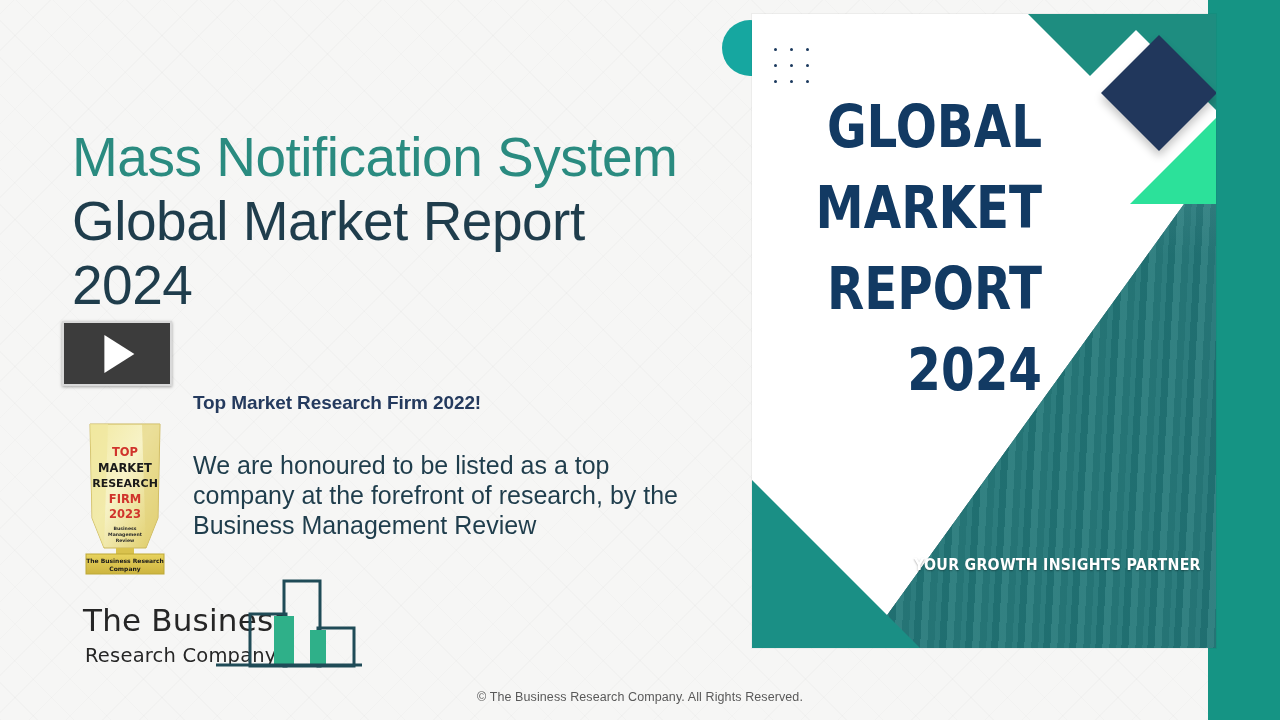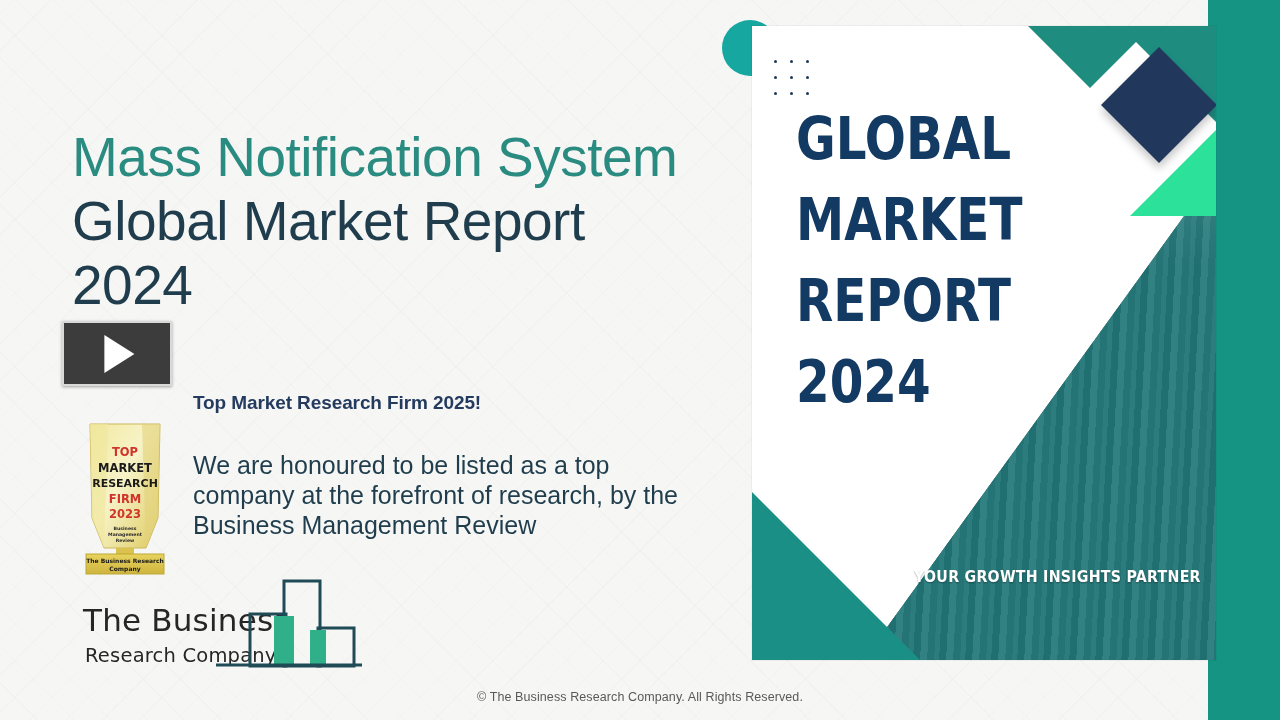--- a/index.html
+++ b/index.html
@@ -154,26 +154,27 @@
     text-align: center;
     font-size: 12.5px;
     color: #595959;
     letter-spacing: 0.1px;
   }
 
   
   .cover {
     position: absolute;
     left: 752px;
-    top: 26px;
+    top: 14px;
     width: 464px;
     height: 634px;
     overflow: hidden;
     background: #ffffff;
     box-shadow: 0 0 0 1px rgba(0,0,0,0.04);
+    text-align: right;
   }
   .cover-circle {
     position: absolute;
     left: 722px;
     top: 20px;
     width: 56px;
     height: 56px;
     border-radius: 50% 50% 0 50%;
     background: #16a7a0;
   }
@@ -320,21 +321,21 @@
 
         <text x="47" y="108" text-anchor="middle" font-family="DejaVu Sans, sans-serif" font-size="4.6" font-weight="bold" fill="#2a2a2a">Business</text>
         <text x="47" y="114" text-anchor="middle" font-family="DejaVu Sans, sans-serif" font-size="4.6" font-weight="bold" fill="#2a2a2a">Management</text>
         <text x="47" y="120" text-anchor="middle" font-family="DejaVu Sans, sans-serif" font-size="4.6" font-weight="bold" fill="#2a2a2a">Review</text>
 
         <text x="47" y="141" text-anchor="middle" font-family="DejaVu Sans, sans-serif" font-size="6" font-weight="bold" fill="#1a1a1a">The Business Research</text>
         <text x="47" y="149" text-anchor="middle" font-family="DejaVu Sans, sans-serif" font-size="6" font-weight="bold" fill="#1a1a1a">Company</text>
       </svg>
     </div>
 
-    <div class="award-head">Top Market Research Firm 2025!</div>
+    <div class="award-head">Top Market Research Firm 2022!</div>
     <div class="award-body">We are honoured to be listed as a top company at the forefront of research, by the Business Management Review</div>
 
     <div class="logo">
       <span class="logo-text-1">The Business</span>
       <span class="logo-text-2">Research Company</span>
       <svg class="logo-chart" width="156" height="98" viewBox="0 0 156 98" xmlns="http://www.w3.org/2000/svg">
         <rect x="44" y="44" width="36" height="52" fill="none" stroke="#1f4b57" stroke-width="3"></rect>
         <rect x="78" y="11" width="36" height="85" fill="none" stroke="#1f4b57" stroke-width="3"></rect>
         <rect x="112" y="58" width="36" height="38" fill="none" stroke="#1f4b57" stroke-width="3"></rect>
         <rect x="68" y="46" width="20" height="48" fill="#2fb089"></rect>

